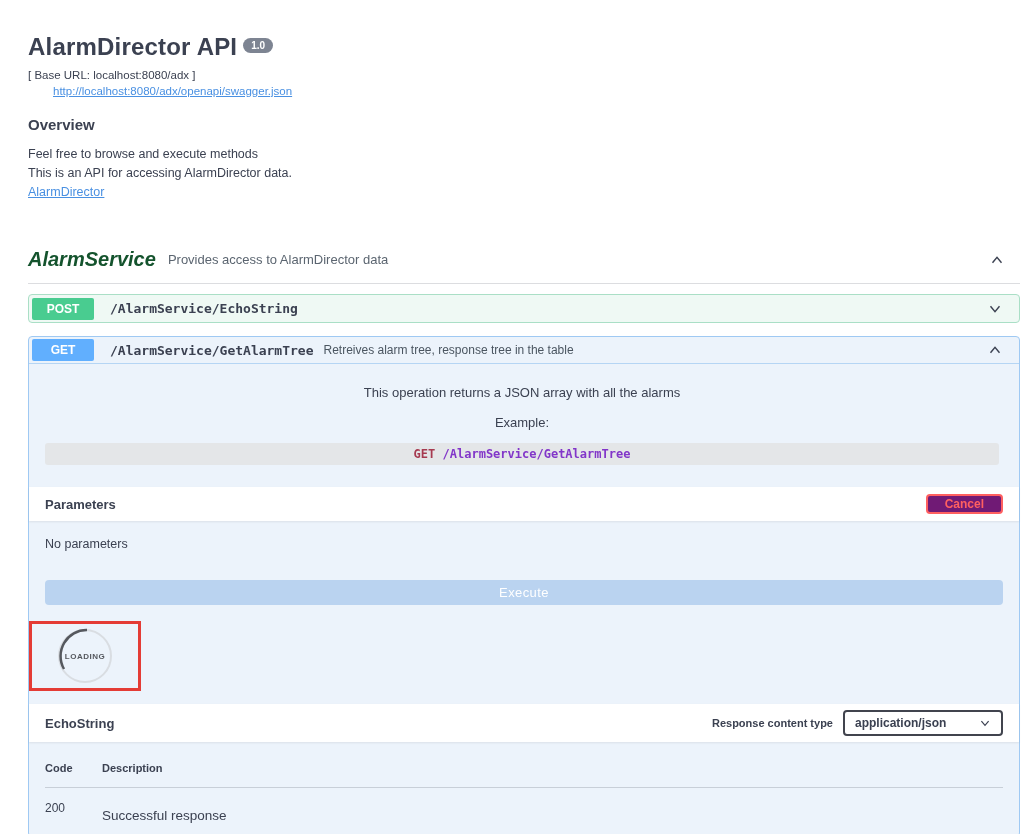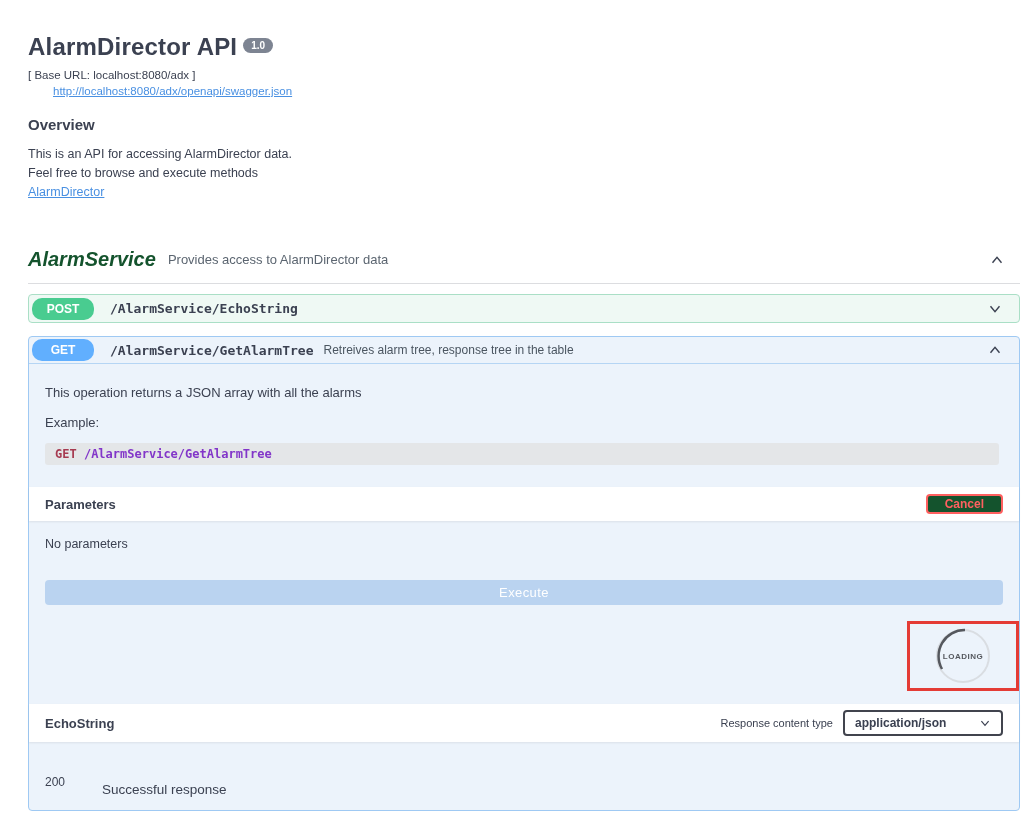--- a/index.html
+++ b/index.html
@@ -29,65 +29,65 @@
   .tag-header .chev { margin-left: auto; margin-right: 14px; }
   .chev svg { display: block; }
 
   
   .opblock { border-radius: 4px; margin-top: 10px; }
   .opblock.post { background: #eff9f4; border: 1px solid #aadfc6; }
   .opblock.get  { background: #ecf3fb; border: 1px solid #9fc9f3; margin-top: 13px; }
   .op-summary { display: flex; align-items: center; height: 27px; padding: 0 3px; cursor: pointer; }
   .opblock.get .op-summary { border-bottom: 1px solid #b5d5f4; }
   .method-badge { width: 62px; text-align: center; font-size: 12px; font-weight: bold;
-    color: #fff; border-radius: 10px; padding: 4px 0; }
+    color: #fff; border-radius: 2px; padding: 4px 0; }
   .method-badge.post { background: #49cc90; }
   .method-badge.get  { background: #61affe; }
   .op-path { font-family: "DejaVu Sans Mono", monospace; font-weight: bold;
     font-size: 13px; color: #3b4151; margin-left: 16px; }
   .op-summary-text { font-size: 12px; color: #4a5560; margin-left: 10px; }
   .op-summary .chev { margin-left: auto; margin-right: 12px; }
 
   
   .op-body { padding-bottom: 13px; }
-  .op-desc-wrap { padding: 21px 20px 0 16px; }
+  .op-desc-wrap { padding: 21px 20px 0 16px; text-align: center; }
   .op-desc { font-size: 13px; color: #3b4151; }
   .example-label { font-size: 13px; color: #3b4151; margin-top: 15px; }
   .example-code { margin-top: 13px; background: #e4e6e8; border-radius: 3px;
     padding: 4px 10px; font-family: "DejaVu Sans Mono", monospace; font-size: 12px; }
   .code-method { color: #a63a50; font-weight: bold; }
   .code-path { color: #8236c9; font-weight: bold; }
 
   .params-header { margin-top: 22px; background: #fff; padding: 6px 16px;
     display: flex; align-items: center; justify-content: space-between; min-height: 34px;
     box-shadow: 0 1px 2px rgba(0,0,0,.08); }
   .params-title { font-size: 13px; font-weight: bold; color: #3b4151; }
-  .cancel-btn { background: #14532d; border: 2px solid #ff6060; color: #ff6060;
+  .cancel-btn { background: #701a75; border: 2px solid #ff6060; color: #ff6060;
     font-weight: bold; font-size: 12px; padding: 1px 17px; border-radius: 4px;
     font-family: "Liberation Sans", sans-serif; cursor: pointer; }
   .no-params { padding: 16px 16px 6px 16px; font-size: 12.5px; color: #3b4151; }
 
   .execute-wrap { padding: 23px 16px 0 16px; }
   .execute-btn { width: 100%; background: #bad3f0; border: none; color: #fff;
     font-weight: normal; font-size: 13px; letter-spacing: .4px; padding: 5px 0;
     border-radius: 4px; cursor: pointer; font-family: "Liberation Sans", sans-serif; }
 
-  .loading-row { margin-top: 16px; display: flex; justify-content: flex-end; }
+  .loading-row { margin-top: 16px; display: flex; justify-content: flex-start; }
   .loading-annotation { width: 112px; height: 70px; border: 3px solid #e43b35;
     display: flex; align-items: center; justify-content: center; }
   .spinner { position: relative; width: 56px; height: 56px; }
   .spinner-label { position: absolute; top: 50%; left: 50%; transform: translate(-50%,-50%);
     font-size: 8px; font-weight: bold; color: #55585e; letter-spacing: .5px; }
 
   .responses-header { margin-top: 13px; background: #fff; padding: 6px 16px;
     display: flex; align-items: center; justify-content: space-between; min-height: 34px;
     box-shadow: 0 1px 2px rgba(0,0,0,.08); }
   .responses-title { font-size: 13px; font-weight: bold; color: #3b4151; }
   .content-type-wrap { display: flex; align-items: center; }
-  .content-type-label { font-size: 11px; font-weight: normal; color: #3b4151; margin-right: 10px; }
+  .content-type-label { font-size: 11px; font-weight: bold; color: #3b4151; margin-right: 10px; }
   .content-type-select { border: 2px solid #41444e; border-radius: 4px; background: #fff;
     font-size: 12px; font-weight: bold; color: #3b4151; padding: 4px 10px;
     width: 160px; display: flex; align-items: center; justify-content: space-between;
     cursor: pointer; }
 
   .responses-body { padding: 20px 16px 0 16px; }
   .resp-table-head { display: grid; grid-template-columns: 57px 1fr;
     padding-bottom: 13px; border-bottom: 1px solid rgba(59,65,81,.2); }
   .col-h { font-size: 11px; font-weight: bold; color: #3b4151; }
   .resp-row { display: grid; grid-template-columns: 57px 1fr; padding-top: 13px; }
@@ -100,22 +100,22 @@
 <div class="container">
 
   <div class="info">
     <div>
       <span class="api-title">AlarmDirector API</span><span class="version-badge">1.0</span>
     </div>
     <div class="base-url">[ Base URL: localhost:8080/adx ]</div>
     <a class="spec-link" href="#">http://localhost:8080/adx/openapi/swagger.json</a>
     <div class="overview-h">Overview</div>
     <div class="api-desc">
+      <div>Feel free to browse and execute methods</div>
       <div>This is an API for accessing AlarmDirector data.</div>
-      <div>Feel free to browse and execute methods</div>
       <a class="desc-link" href="#">AlarmDirector</a>
     </div>
   </div>
 
   <div class="tag-header">
     <span class="tag-name">AlarmService</span>
     <span class="tag-desc">Provides access to AlarmDirector data</span>
     <span class="chev">
       <svg width="18" height="18" viewBox="0 0 20 20">
           <polyline points="5,13 10,7 15,13" fill="none" stroke="#3b4151" stroke-width="1.6"></polyline>
@@ -191,20 +191,24 @@
             <span class="chev">
               <svg width="12" height="12" viewBox="0 0 20 20">
                   <polyline points="4,7 10,14 16,7" fill="none" stroke="#3b4151" stroke-width="2"></polyline>
                 </svg>
             </span>
           </div>
         </div>
       </div>
 
       <div class="responses-body">
+        <div class="resp-table-head">
+          <span class="col-h">Code</span>
+          <span class="col-h">Description</span>
+        </div>
         <div class="resp-row">
           <span class="resp-code">200</span>
           <div>
             <div class="resp-desc-text">Successful response</div>
 
           </div>
         </div>
       </div>
 
     </div>

